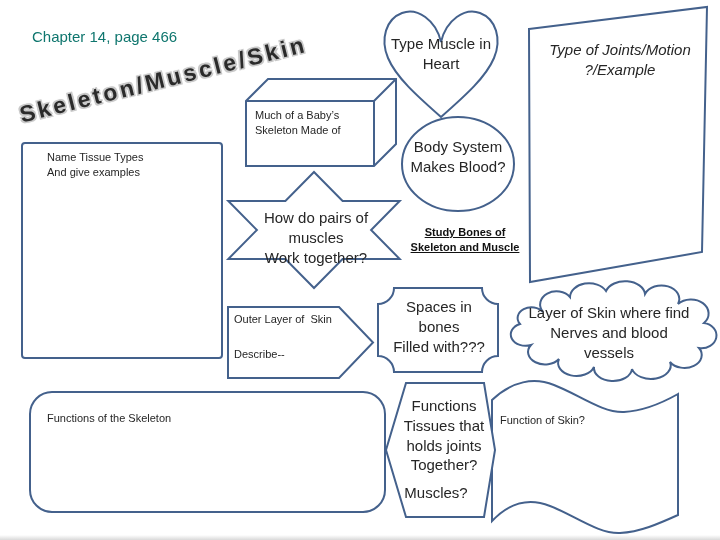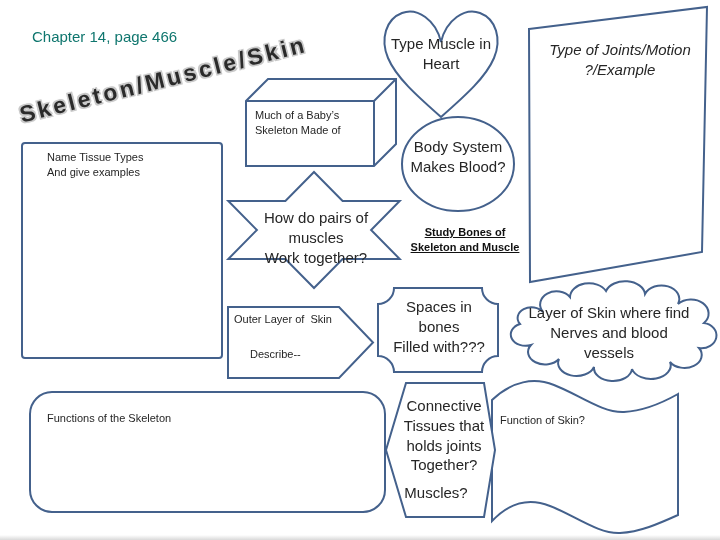--- a/index.html
+++ b/index.html
@@ -24,21 +24,21 @@
   }
   .heart-label{left:380px;top:34px;width:122px;}
   .joints-label{left:534px;top:40px;width:172px;font-style:italic;}
   .cube-label{left:255px;top:108px;}
   .blood-label{left:410px;top:137px;width:96px;}
   .tissue-label{left:47px;top:150px;}
   .star-label{left:244px;top:208px;width:144px;}
   .study-label{left:400px;top:225px;width:130px;font-weight:bold;color:#111;}
   .study-label div{text-decoration:underline;}
   .arrow-line1{left:234px;top:312px;white-space:pre;}
-  .arrow-line2{left:234px;top:347px;margin-left:16px;}
+  .arrow-line2{left:234px;top:347px;}
   .plaque-label{left:388px;top:297px;width:102px;}
   .cloud-label{left:528px;top:303px;width:162px;}
   .functions-label{left:47px;top:402px;margin-top:9px;}
   .hex-label{left:400px;top:396px;width:88px;}
   .muscles-label{left:400px;top:483px;width:72px;}
   .wave-label{left:500px;top:413px;}
   .bottom-shadow{
     position:absolute;left:0;right:0;bottom:0;height:5px;
     background:linear-gradient(#ffffff00,var(--edge-shadow,#d9d9d9));
   }
@@ -128,21 +128,21 @@
   </div>
 
   <div class="txt szs center cloud-label">
     <div>Layer of Skin where find</div>
     <div>Nerves and blood vessels</div>
   </div>
 
   <div class="txt sz functions-label">Functions of the Skeleton</div>
 
   <div class="txt szs center hex-label">
-    <div>Connective</div>
+    <div>Functions</div>
     <div>Tissues that</div>
     <div>holds joints</div>
     <div>Together?</div>
   </div>
   <div class="txt szs center muscles-label">Muscles?</div>
 
   <div class="txt sz wave-label">Function of Skin?</div>
 
   <div class="bottom-shadow"></div>
 </div>

